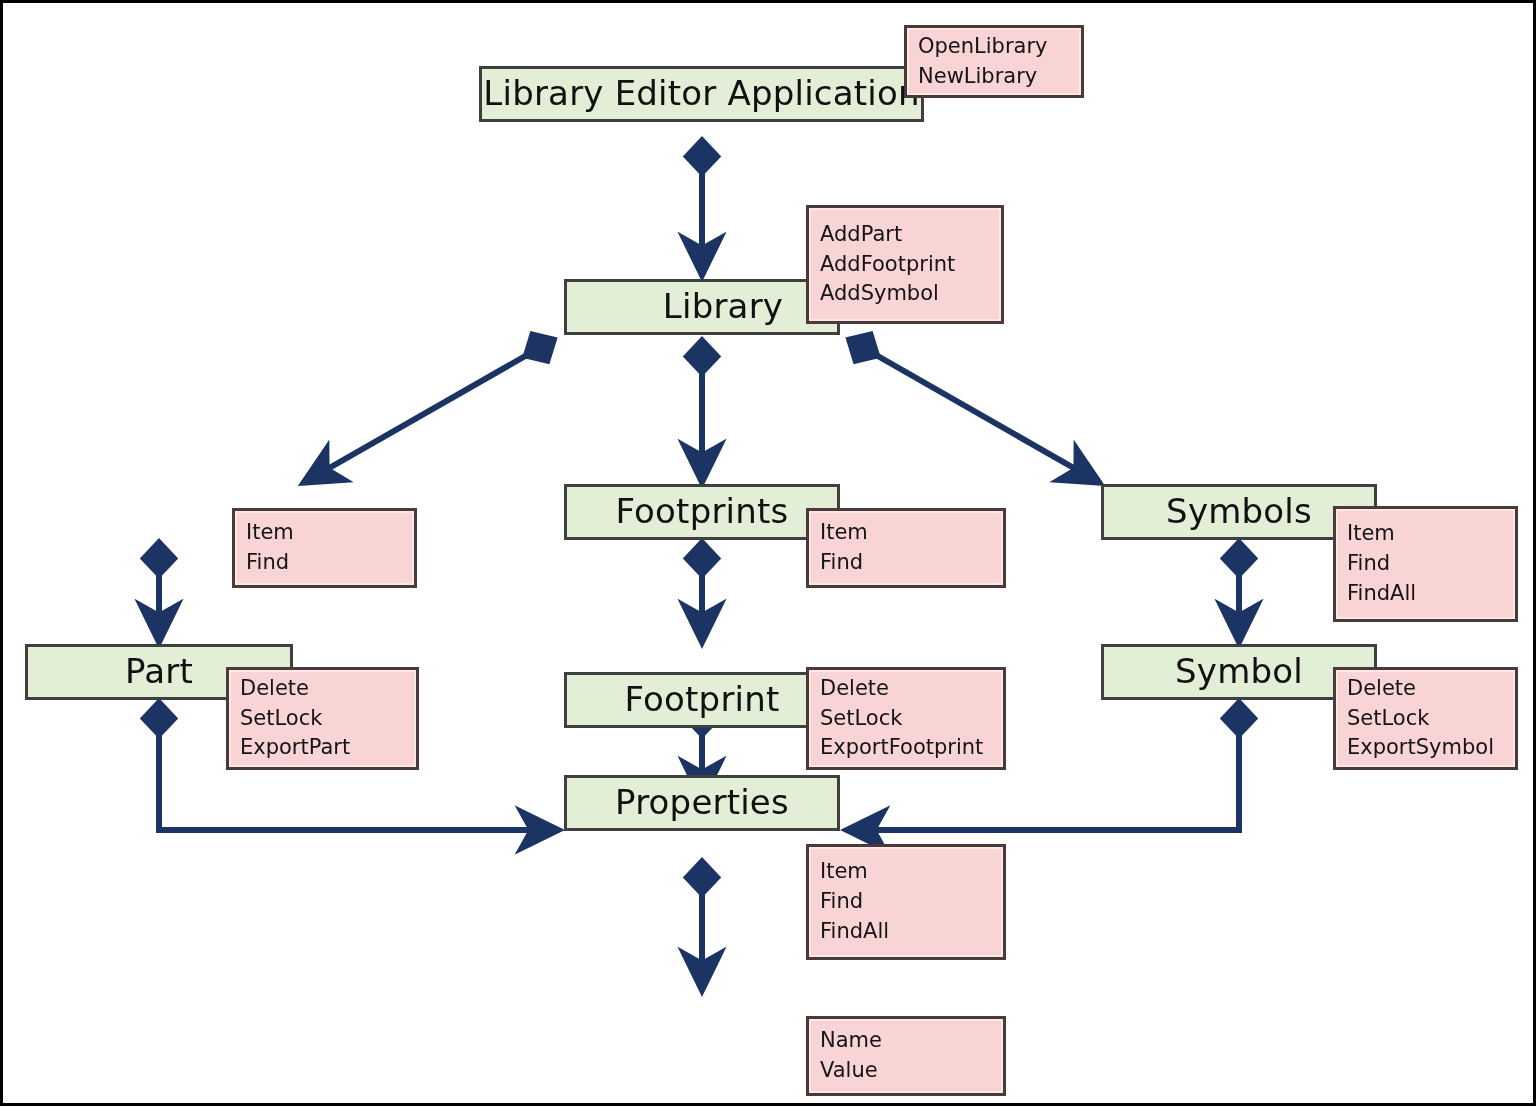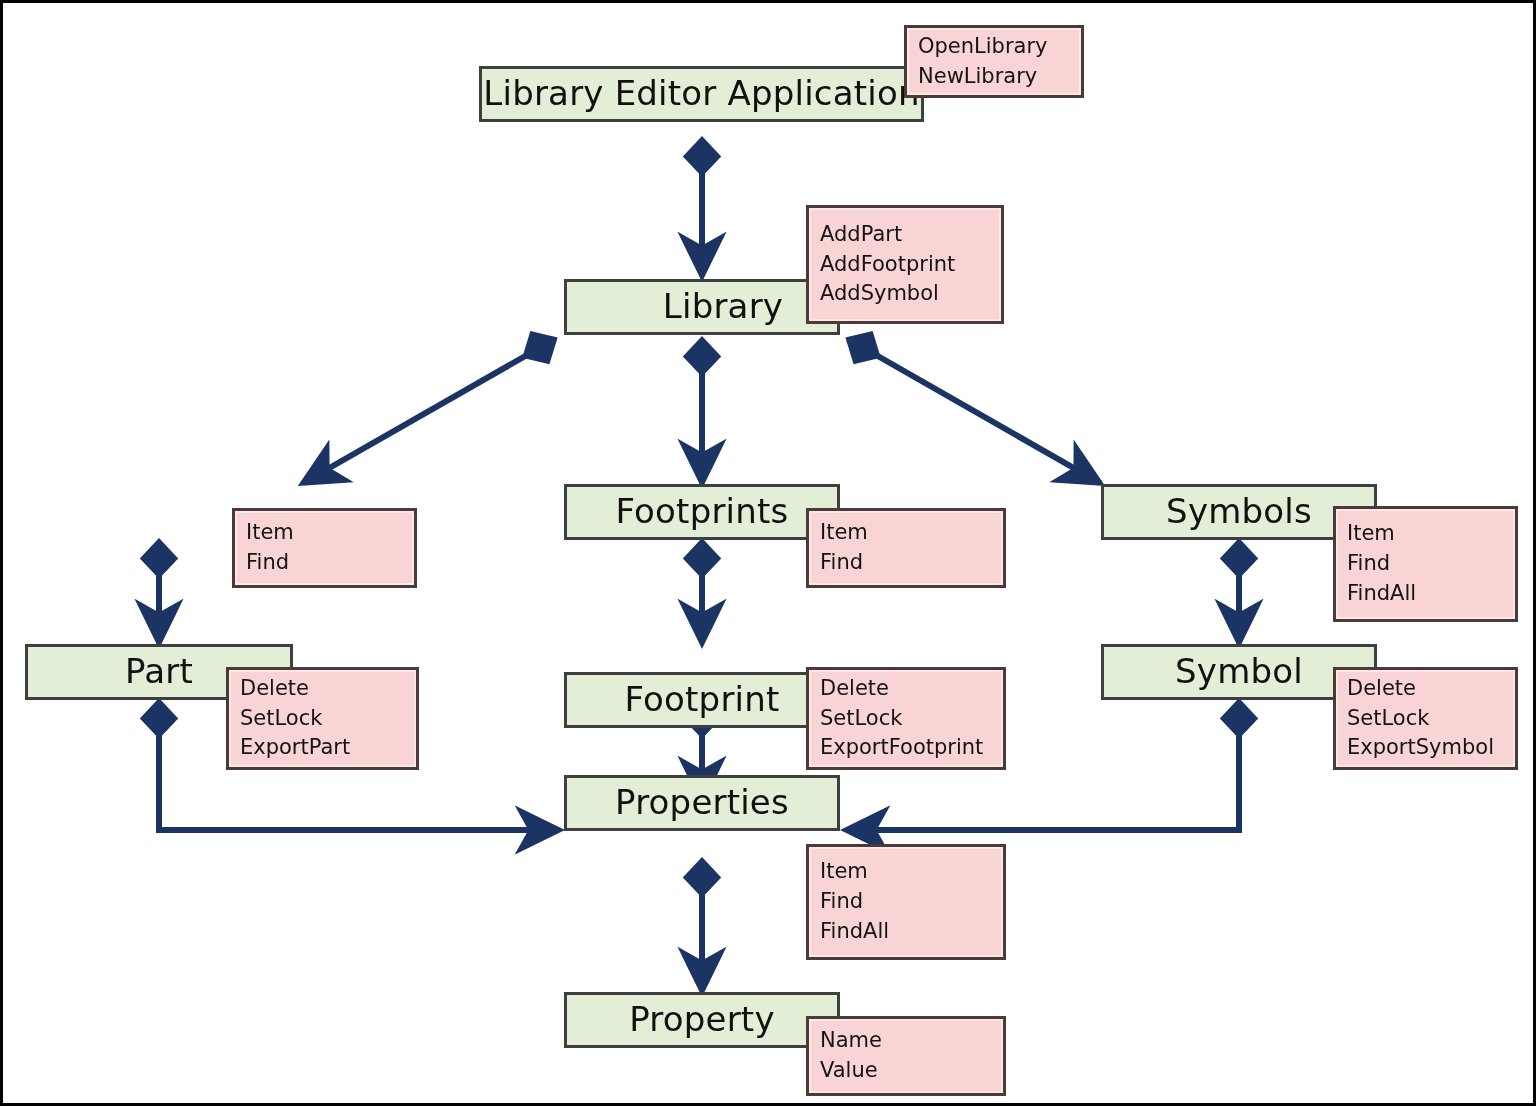--- a/index.html
+++ b/index.html
@@ -178,21 +178,18 @@
 
   <div class="cls" style="left:561px; top:772px; width:276px; height:56px;">
     <span class="cls-label">Properties</span>
   </div>
   <div class="methods" style="left:803px; top:841px; width:200px; height:116px;">
     <span class="m">Item</span>
     <span class="m">Find</span>
     <span class="m">FindAll</span>
   </div>
 
-  <div class="cls" style="left:561px; top:989px; width:276px; height:56px;">
-    <span class="cls-label">Property</span>
-  </div>
   <div class="methods" style="left:803px; top:1013px; width:200px; height:80px;">
     <span class="m">Name</span>
     <span class="m">Value</span>
   </div>
 
 </div>
 
 </body></html>

